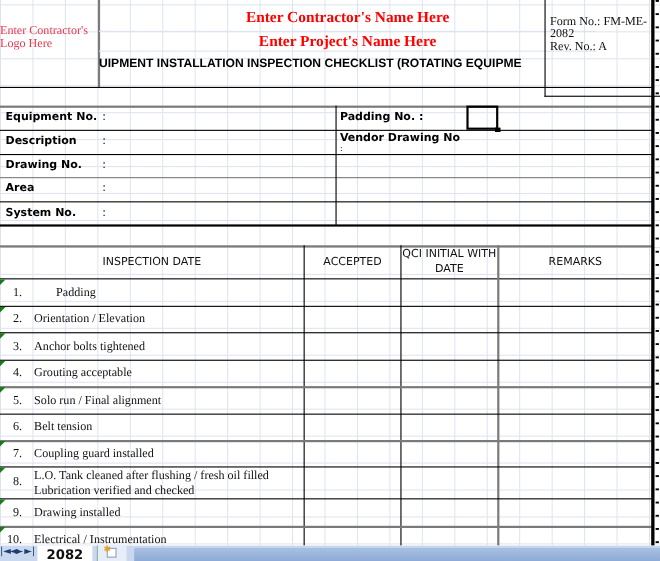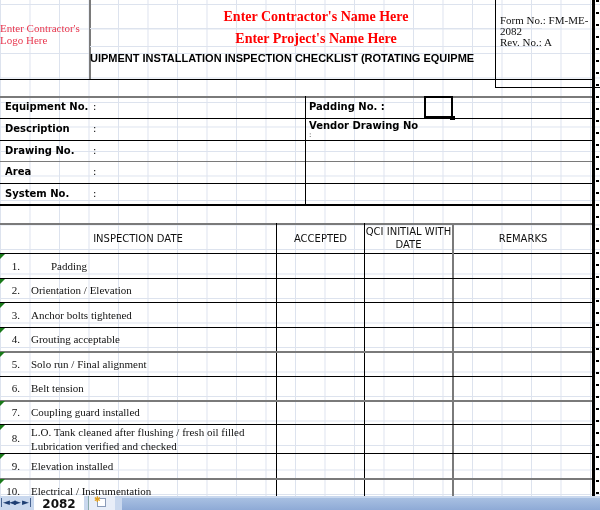--- a/index.html
+++ b/index.html
@@ -134,21 +134,21 @@
 <div class="abs num" style="left:0;top:406px;width:20px;">7.</div>
 <div class="abs item" style="left:31px;top:406px;">Coupling guard installed</div>
 
 <div class="tri" style="left:0;top:425px;"></div>
 <div class="abs num" style="left:0;top:432px;width:20px;">8.</div>
 <div class="abs item" style="left:31px;top:426px;">L.O. Tank cleaned after flushing / fresh oil filled</div>
 <div class="abs item" style="left:31px;top:440px;">Lubrication verified and checked</div>
 
 <div class="tri" style="left:0;top:454px;"></div>
 <div class="abs num" style="left:0;top:460px;width:20px;">9.</div>
-<div class="abs item" style="left:31px;top:460px;">Elevation installed</div>
+<div class="abs item" style="left:31px;top:460px;">Drawing installed</div>
 
 <div class="tri" style="left:0;top:479px;"></div>
 <div class="abs num" style="left:0;top:485px;width:20px;">10.</div>
 <div class="abs item" style="left:31px;top:485px;">Electrical / Instrumentation</div>
 
 <div class="rborder"></div>
 <div class="rdots"></div>
 
 <div class="tabbar">
   <span class="navbtn" style="left:0;">|◄</span>

